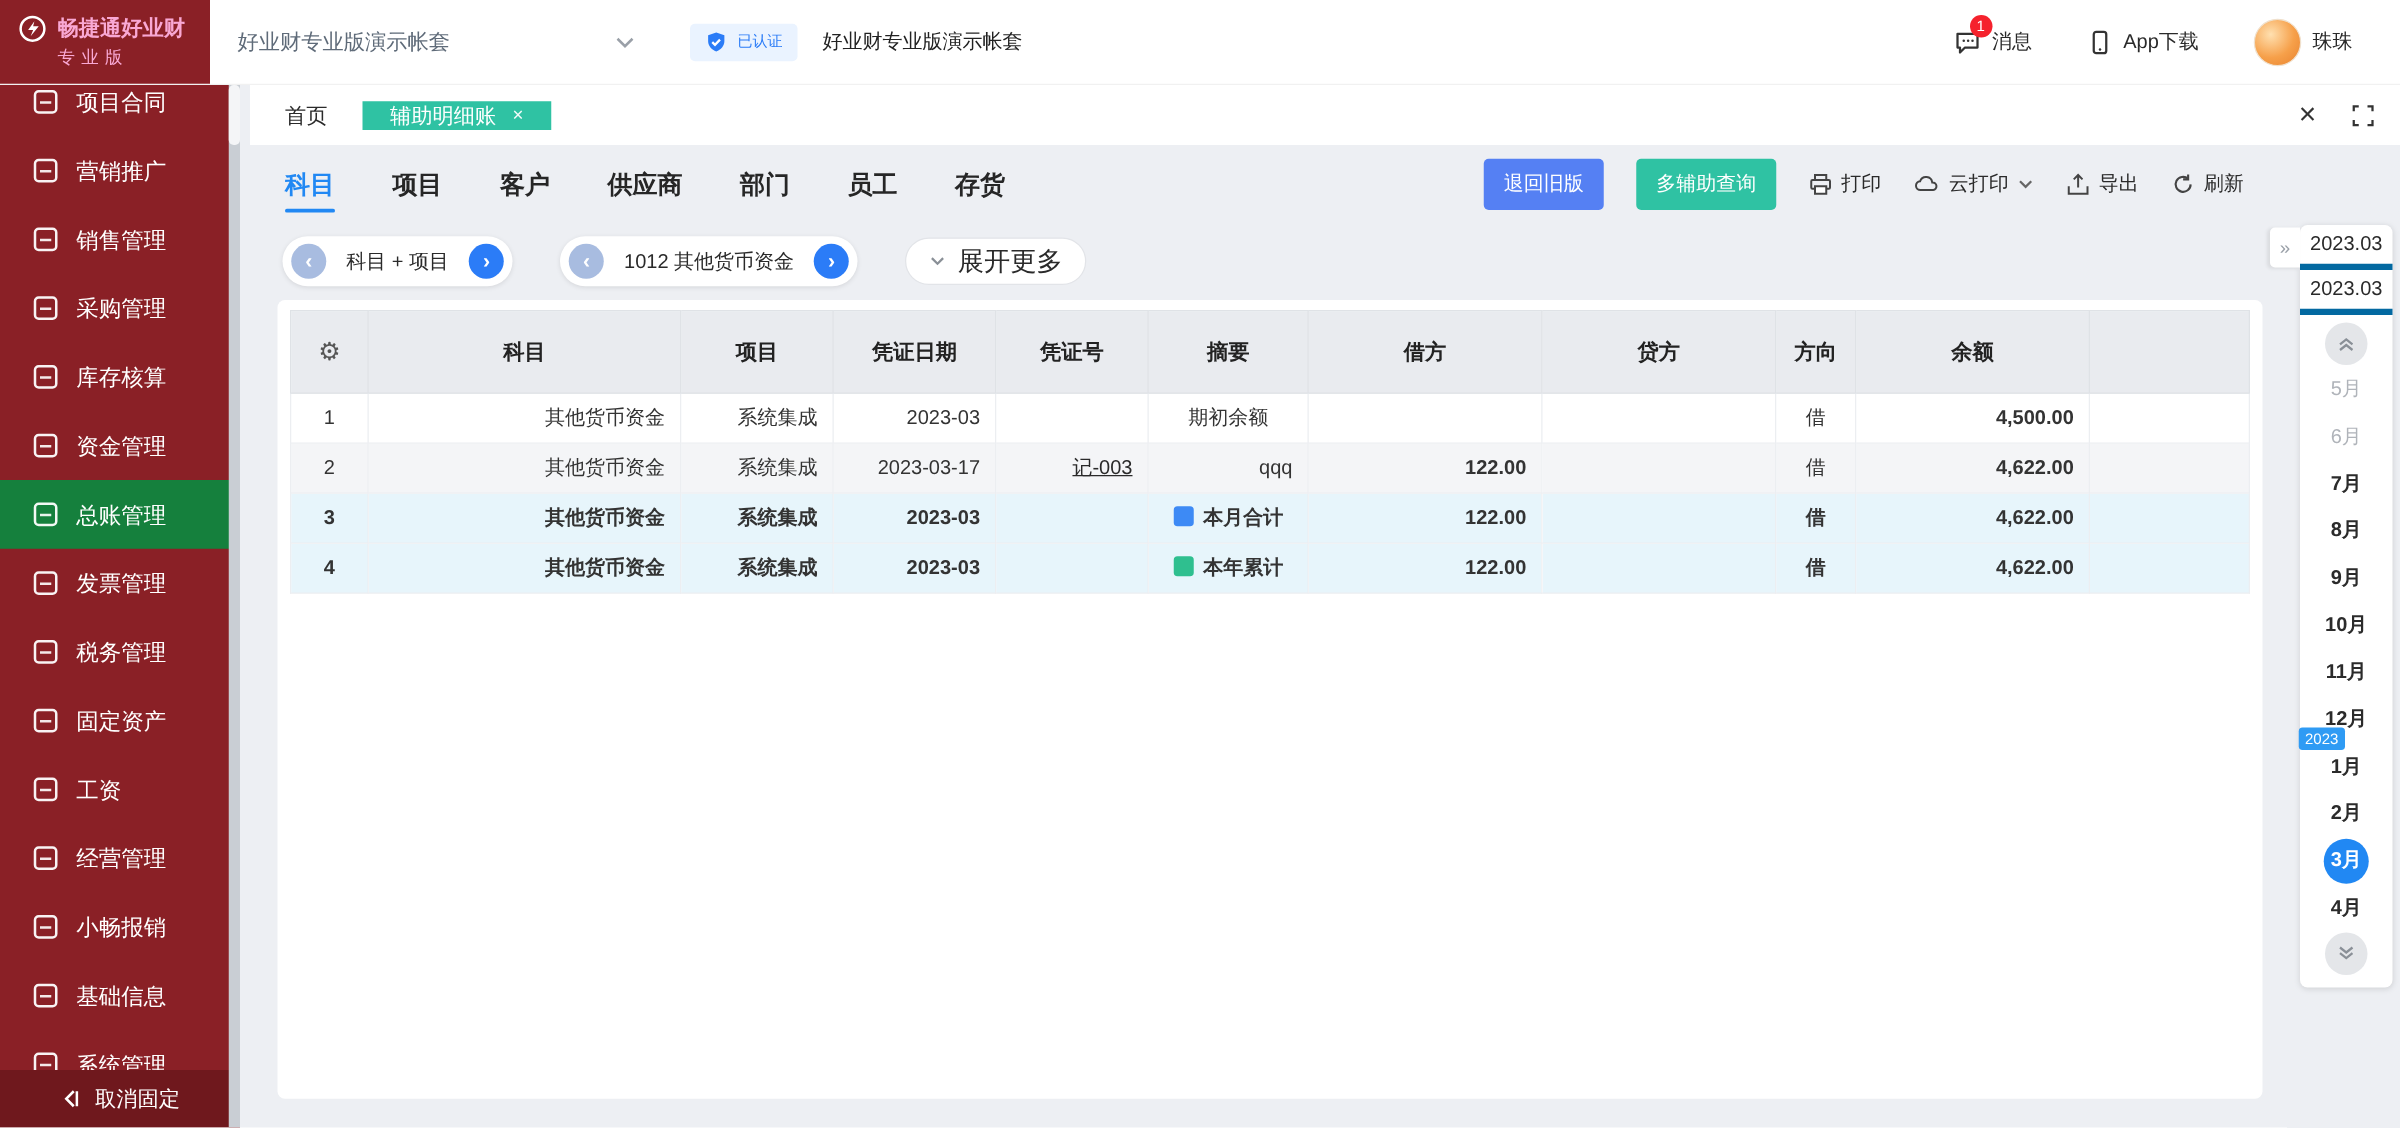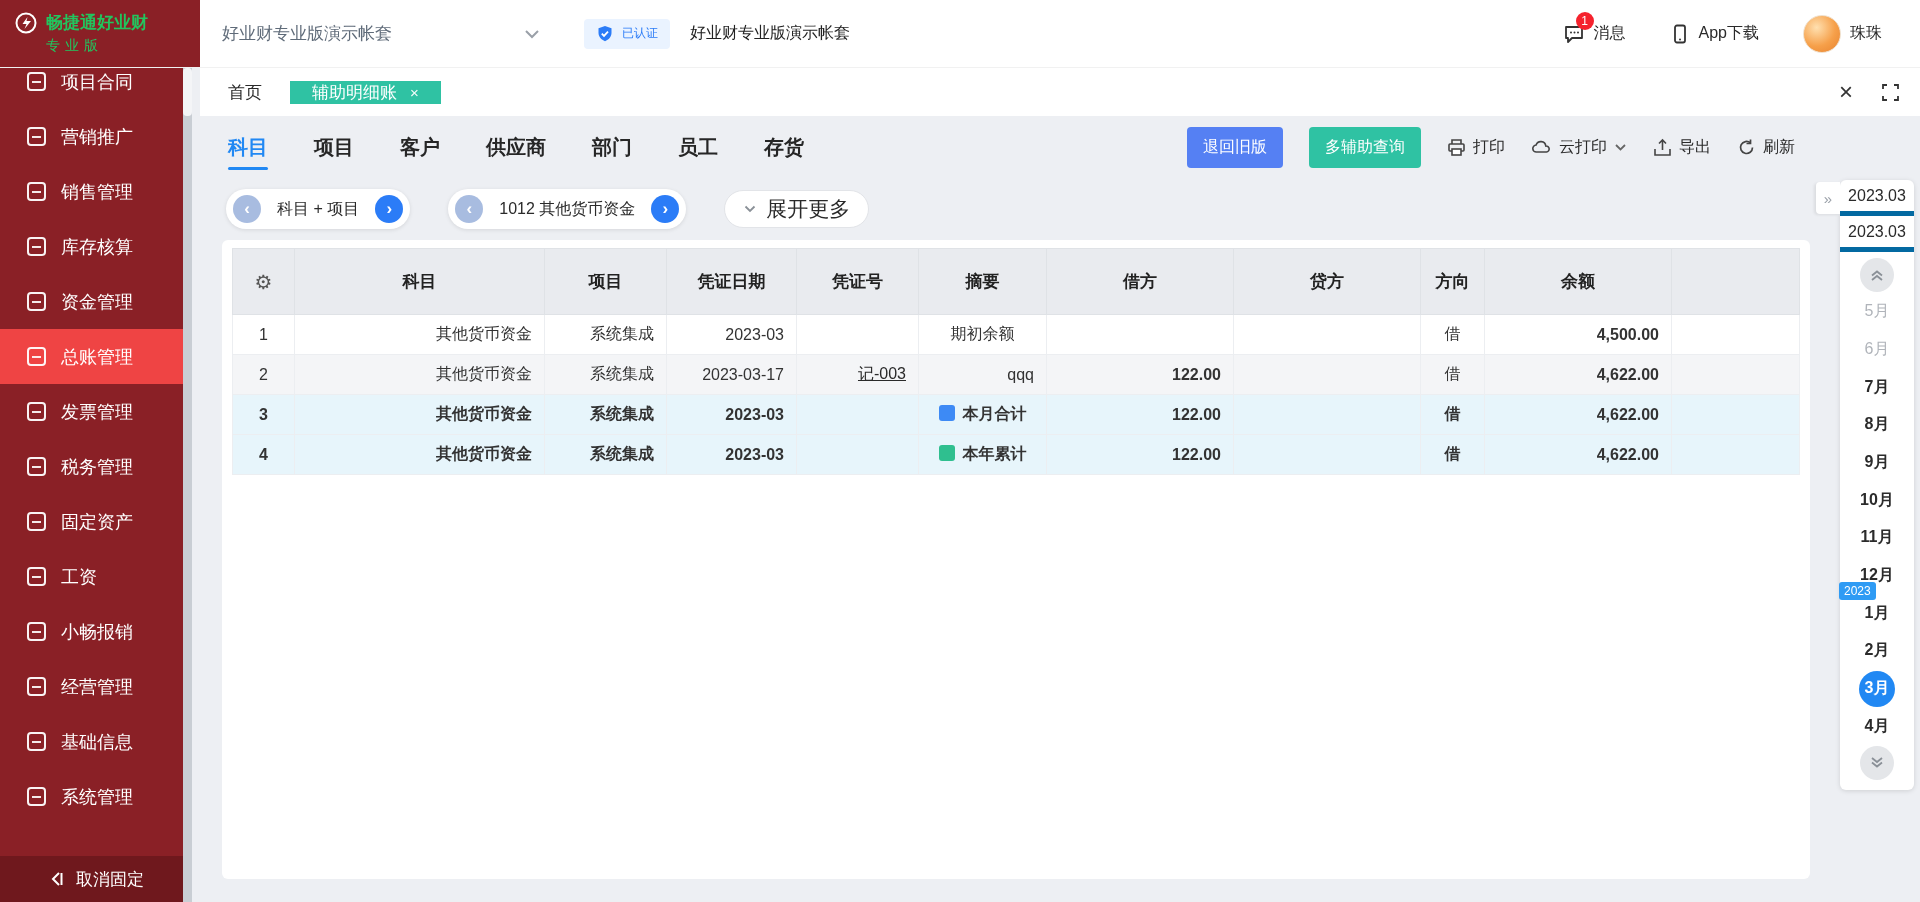--- a/index.html
+++ b/index.html
@@ -7,36 +7,36 @@
   body {
     position:relative; overflow:hidden;
     background:#edeff3; color:#333;
     font-family:"Liberation Sans","DejaVu Sans",sans-serif;
     font-size:16px;
   }
   svg { display:block; }
 
   
   .topbar { position:absolute; top:0; left:0; right:0; height:68px; background:#fff; display:flex; align-items:center; z-index:6; border-bottom:1px solid #f1f1f1; }
-  .logo { width:200px; height:100%; background:#8a2026; color:#22c55e; display:flex; flex-direction:column; justify-content:center; padding:4px 10px 6px 14px; flex:0 0 auto; }
+  .logo { width:168px; height:100%; background:#8a2026; color:#f9a8d4; display:flex; flex-direction:column; justify-content:center; padding:4px 10px 6px 14px; flex:0 0 auto; }
   .logo-top { display:flex; align-items:center; gap:8px; font-weight:bold; font-size:17px; white-space:nowrap; }
   .logo-sub { font-size:14px; letter-spacing:5px; padding-left:32px; margin-top:2px; }
   .acct-select { margin-left:22px; width:320px; display:flex; align-items:center; justify-content:space-between; color:#5f6b79; font-size:17px; cursor:pointer; }
   .cert { margin-left:42px; display:flex; align-items:center; gap:8px; background:#eaf3ff; padding:6px 12px; border-radius:4px; color:#2b7cf7; font-size:12px; cursor:pointer; }
   .acct-name { margin-left:20px; font-size:16px; color:#222; }
   .top-right { margin-left:auto; display:flex; align-items:center; gap:44px; padding-right:38px; }
   .top-item { display:flex; align-items:center; gap:9px; font-size:16px; cursor:pointer; position:relative; color:#2a2a2a; }
   .msg-badge { position:absolute; top:-11px; left:13px; background:#f5222d; color:#fff; border-radius:9px; min-width:18px; height:18px; line-height:18px; text-align:center; font-size:12px; padding:0 4px; }
   .avatar { width:38px; height:38px; border-radius:50%; background:radial-gradient(circle at 35% 32%, #ffe0b0 0%, #f6a04a 55%, #e8822e 100%); border:1px solid #f0e0cc; }
 
   
   .sidebar { position:absolute; top:68px; bottom:0; left:0; width:192px; background:#8a2026; overflow:hidden; z-index:5; }
   .menu { margin-top:-14px; }
   .menu-item { height:55px; display:flex; align-items:center; gap:15px; padding-left:27px; color:#fff; font-size:18px; cursor:pointer; white-space:nowrap; }
-  .menu-item.active { background:#ef4444; }
+  .menu-item.active { background:#15803d; }
   .mi { width:19px; height:19px; border:2px solid rgba(255,255,255,.95); border-radius:4px; flex:0 0 auto; position:relative; }
   .mi::after { content:""; position:absolute; left:3px; right:3px; top:7px; height:2px; background:rgba(255,255,255,.9); }
   .unpin { position:absolute; bottom:0; left:0; right:0; height:46px; background:#6f181d; color:#fff; display:flex; align-items:center; justify-content:center; gap:10px; font-size:17px; cursor:pointer; }
   .side-scroll { position:absolute; top:0; right:0; width:9px; height:100%; background:#c9ced4; }
   .side-thumb { width:100%; height:48px; background:#f4f5f7; border-radius:4px; }
 
   
   .main { position:absolute; left:200px; top:68px; right:0; bottom:0; display:flex; flex-direction:column; }
   .tabstrip { height:48px; background:#fff; display:flex; align-items:center; position:relative; flex:0 0 auto; }
   .tab-home { width:90px; display:flex; align-items:center; justify-content:center; font-size:17px; cursor:pointer; color:#2a2a2a; }
@@ -167,20 +167,24 @@
     <div class="menu-item">
         <span class="mi"></span>
         <span>营销推广</span>
       </div>
     <div class="menu-item">
         <span class="mi"></span>
         <span>销售管理</span>
       </div>
     <div class="menu-item">
         <span class="mi"></span>
+        <span>采购管理</span>
+      </div>
+    <div class="menu-item">
+        <span class="mi"></span>
         <span>库存核算</span>
       </div>
     <div class="menu-item">
         <span class="mi"></span>
         <span>资金管理</span>
       </div>
     <div class="menu-item active">
         <span class="mi"></span>
         <span>总账管理</span>
       </div>
@@ -195,25 +199,25 @@
     <div class="menu-item">
         <span class="mi"></span>
         <span>固定资产</span>
       </div>
     <div class="menu-item">
         <span class="mi"></span>
         <span>工资</span>
       </div>
     <div class="menu-item">
         <span class="mi"></span>
+        <span>经营管理</span>
+      </div>
+    <div class="menu-item">
+        <span class="mi"></span>
         <span>小畅报销</span>
-      </div>
-    <div class="menu-item">
-        <span class="mi"></span>
-        <span>经营管理</span>
       </div>
     <div class="menu-item">
         <span class="mi"></span>
         <span>基础信息</span>
       </div>
     <div class="menu-item">
         <span class="mi"></span>
         <span>系统管理</span>
       </div>
   </div>

